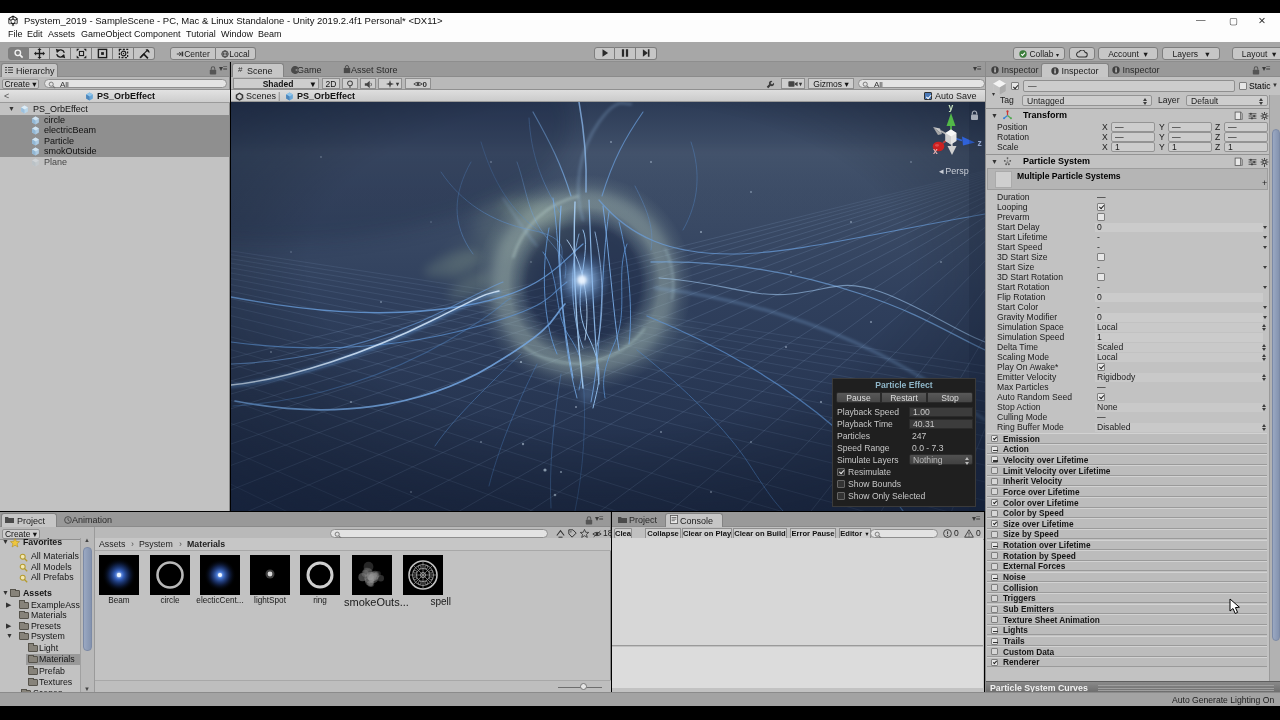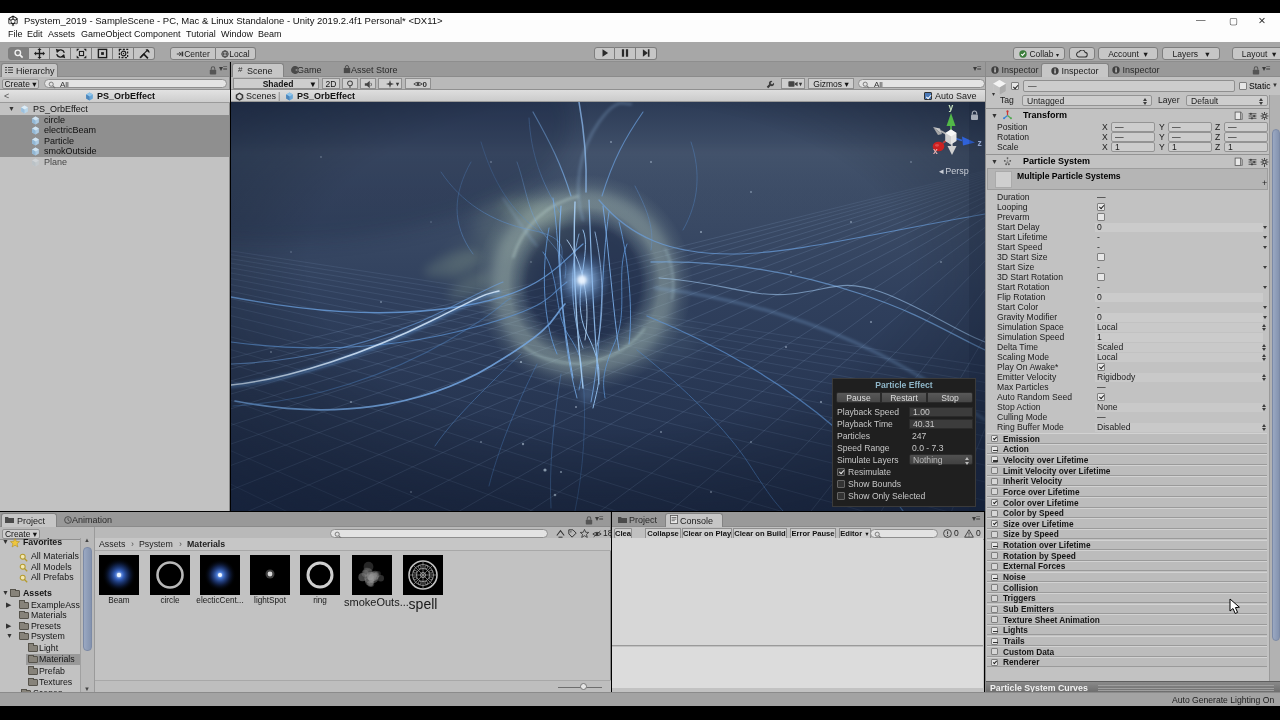--- a/index.html
+++ b/index.html
@@ -1167,21 +1167,21 @@
         <line x1="20" y1="20" x2="29.4" y2="10.6" stroke="#9a9a9a" stroke-width="0.7"></line>
         <circle cx="27.9" cy="23.3" r="1.5" fill="none" stroke="#b5b5b5" stroke-width="0.6"></circle>
         <circle cx="23.3" cy="27.9" r="1.5" fill="none" stroke="#b5b5b5" stroke-width="0.6"></circle>
         <circle cx="16.7" cy="27.9" r="1.5" fill="none" stroke="#b5b5b5" stroke-width="0.6"></circle>
         <circle cx="12.1" cy="23.3" r="1.5" fill="none" stroke="#b5b5b5" stroke-width="0.6"></circle>
         <circle cx="12.1" cy="16.7" r="1.5" fill="none" stroke="#b5b5b5" stroke-width="0.6"></circle>
         <circle cx="16.7" cy="12.1" r="1.5" fill="none" stroke="#b5b5b5" stroke-width="0.6"></circle>
         <circle cx="23.3" cy="12.1" r="1.5" fill="none" stroke="#b5b5b5" stroke-width="0.6"></circle>
         <circle cx="27.9" cy="16.7" r="1.5" fill="none" stroke="#b5b5b5" stroke-width="0.6"></circle>
       </svg>
-<div class="abs" style="left:395px;top:84px;width:56px;text-align:center;font-size:14px;color:#1a1a1a">spell</div>
+<div class="abs" style="left:395px;top:84px;width:56px;text-align:right;font-size:10px;color:#1a1a1a">spell</div>
 
  <div class="abs" style="left:95px;top:168px;width:516px;height:12px;background:#bebebe;border-top:1px solid #a8a8a8">
   <div class="abs" style="left:463px;top:5.5px;width:44px;height:1.6px;background:#6e6e6e"></div>
   <div class="abs" style="left:485px;top:2px;width:7px;height:7px;background:#e6e6e6;border:1px solid #777;border-radius:50%"></div>
  </div>
 </div>
 <div class="abs" id="console">
  <div class="tabstrip" style="border-bottom:1px solid #8b8b8b">
   <div class="tab inactive" style="left:2px;width:52px;line-height:15px;padding-left:15px;text-align:left">Project</div>
   <svg class="abs" style="left:6px;top:4px" width="9" height="7" viewBox="0 0 12 9">

